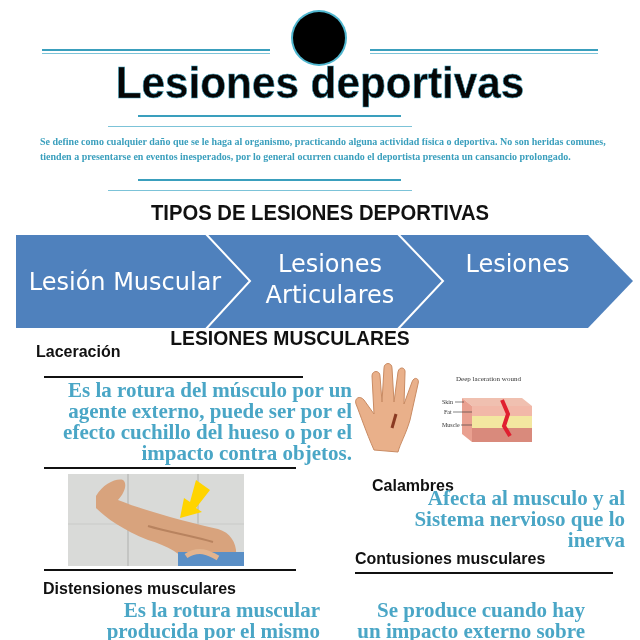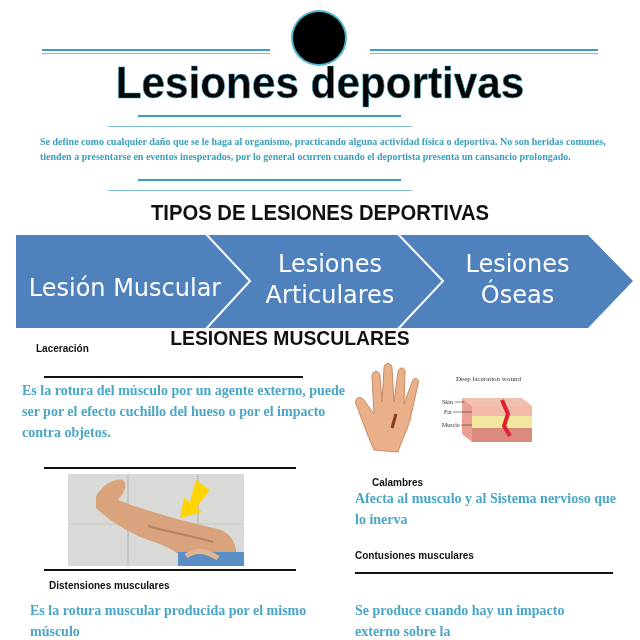--- a/index.html
+++ b/index.html
@@ -7,22 +7,22 @@
   .line-teal { position:absolute; height:2px; background:#3a9fbd; }
   .line-teal-thin { position:absolute; height:1px; background:#7cc3d8; }
   .line-black { position:absolute; height:2px; background:#111; }
   .circle { position:absolute; left:293px; top:12px; width:52px; height:52px; border-radius:50%; background:#000; box-shadow:0 0 0 2px #4fb6cf; }
   .title { position:absolute; left:0; width:640px; top:58px; text-align:center; font-family:"Liberation Sans", sans-serif; font-weight:bold; font-size:44px; letter-spacing:0px; color:#060606; transform:scaleX(0.96); -webkit-text-stroke:0.6px #3c9fbb; }
   .intro { position:absolute; left:40px; width:580px; top:134px; text-align:left; font-family:"Liberation Serif", serif; font-weight:bold; font-size:10px; line-height:15px; color:#3a9fbd; }
   .section-title { position:absolute; left:0; width:640px; top:200px; text-align:center; font-weight:bold; font-size:22px; color:#111; transform:scaleX(0.92); }
   .chev-svg { position:absolute; left:0; top:230px; }
   .chev-label { position:absolute; color:#fff; font-family:"DejaVu Sans", sans-serif; font-size:24px; text-align:center; line-height:31px; }
   .subsection-title { position:absolute; left:150px; width:280px; top:326px; text-align:center; font-weight:bold; font-size:21px; color:#111; transform:scaleX(0.92); }
-  .label { position:absolute; font-weight:bold; font-size:10px; color:#111;text-align:right; }
-  .body-text { position:absolute; font-family:"Liberation Serif", serif; font-weight:bold; font-size:14px; line-height:21px; color:#4aa6c6; }
+  .label { position:absolute; font-weight:bold; font-size:16px; color:#111;text-align:right; }
+  .body-text { position:absolute; font-family:"Liberation Serif", serif; font-weight:bold; font-size:21px; line-height:21px; color:#4aa6c6;text-align:right; }
   .img-box { position:absolute; overflow:hidden;text-decoration:underline; }
 </style>
 </head>
 <body>
 
 <div class="line-teal" style="left:42px; top:49px; width:228px;"></div>
 <div class="line-teal-thin" style="left:42px; top:53px; width:228px;"></div>
 <div class="line-teal" style="left:370px; top:49px; width:228px;"></div>
 <div class="line-teal-thin" style="left:370px; top:53px; width:228px;"></div>
 <div class="circle"></div>
@@ -38,30 +38,29 @@
 <div class="line-teal-thin" style="left:108px; top:190px; width:304px;"></div>
 
 <div class="section-title">TIPOS DE LESIONES DEPORTIVAS</div>
 
 <svg class="chev-svg" width="640" height="102" viewBox="0 230 640 102">
   <polygon points="16,235 588,235 633,281 588,328 16,328" fill="#4f81bd"></polygon>
   <polyline points="205,233 250,281 205,330" fill="none" stroke="#ffffff" stroke-width="2"></polyline>
   <polyline points="397,233 443,281 397,330" fill="none" stroke="#ffffff" stroke-width="2"></polyline>
 </svg>
 
-<div class="chev-label" style="left:20px; width:210px; top:273px;">
+<div class="chev-label" style="left:20px; width:210px; top:267px;">
   <span>Lesión Muscular</span>
 </div>
 <div class="chev-label" style="left:230px; width:200px; top:249px;">
   <div>Lesiones</div>
   <div>Articulares</div>
 </div>
 <div class="chev-label" style="left:420px; width:195px; top:249px;">
   <div>Lesiones</div>
-  <div>Óseas</div>
 </div>
 
 <div class="subsection-title">LESIONES MUSCULARES</div>
 
 <div class="label" style="left:36px; top:343px;">Laceración</div>
 <div class="line-black" style="left:44px; top:376px; width:259px;"></div>
 <div class="body-text" style="left:22px; top:380px; width:330px;">Es la rotura del músculo por un agente externo, puede ser por el efecto cuchillo del hueso o por el impacto contra objetos.</div>
 <div class="line-black" style="left:44px; top:467px; width:252px;"></div>
 
 <div class="img-box" style="left:68px; top:474px; width:176px; height:92px;">
@@ -72,21 +71,21 @@
     <line x1="0" y1="50" x2="176" y2="50" stroke="#c9cac8" stroke-width="1"></line>
     <path d="M28,22 C35,10 48,4 55,6 C60,10 56,20 50,26 C80,38 120,48 150,55 C168,60 172,80 165,92 L120,92 C115,80 100,72 80,66 C55,56 38,44 28,34 Z" fill="#d8a37d"></path>
     <path d="M80,52 C100,58 125,62 145,68" stroke="#b8835f" stroke-width="2" fill="none"></path>
     <rect x="110" y="78" width="66" height="14" fill="#5a8fc6"></rect>
     <path d="M118,82 C130,74 140,78 150,84" stroke="#e2b48f" stroke-width="5" fill="none"></path>
     <polygon points="128,6 142,16 128,34 134,38 112,44 116,24 122,28" fill="#ffd400"></polygon>
   </svg>
 </div>
 <div class="line-black" style="left:44px; top:569px; width:252px;"></div>
 
-<div class="label" style="left:43px; top:580px;margin-left:6px;">Distensiones musculares</div>
+<div class="label" style="left:43px; top:580px;">Distensiones musculares</div>
 <div class="body-text" style="left:30px; top:600px; width:290px;">Es la rotura muscular producida por el mismo músculo</div>
 
 <div class="img-box" style="left:352px; top:362px; width:190px; height:95px;">
   <svg width="190" height="95" viewBox="0 0 190 95">
 
     <path d="M22,88 C14,70 8,52 4,42 C2,36 8,33 12,38 L22,52 L20,14 C20,8 28,8 28,14 L30,40 L32,6 C32,0 40,0 40,6 L42,40 L46,10 C47,4 54,5 53,11 L52,42 L60,20 C62,14 68,16 66,22 L58,58 C54,72 48,82 46,90 Z" fill="#e9b08a" stroke="#c98b63" stroke-width="1"></path>
     <path d="M40,66 L44,52" stroke="#8a3a22" stroke-width="3"></path>
 
     <text x="104" y="19" font-family="Liberation Serif, serif" font-size="7" fill="#333">Deep laceration wound</text>
 

